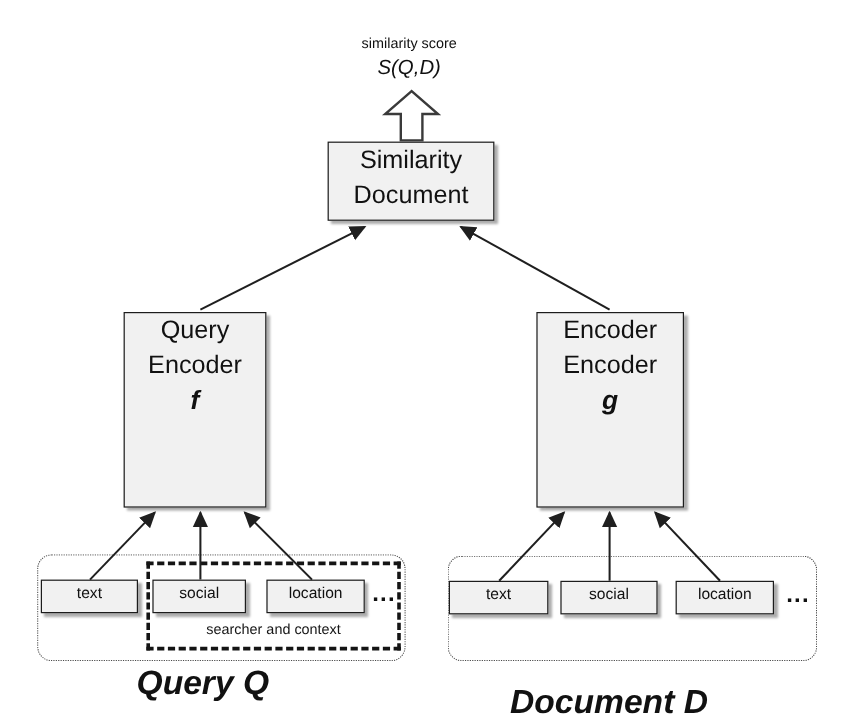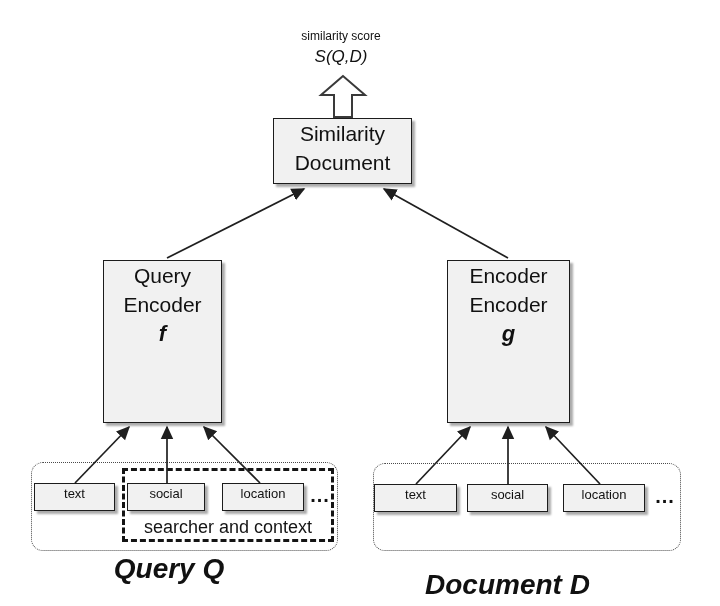--- a/index.html
+++ b/index.html
@@ -38,21 +38,21 @@
     position:absolute;
     border:3px dashed #141414;
     box-sizing:border-box;
     z-index:2;
     background:transparent;
   }
   .txt{position:absolute;text-align:center;z-index:4;}
   .score-line1{font-size:12px;line-height:20px;}
   .score-line2{font-size:17px;line-height:21px;font-style:italic;}
   .group-label{font-size:28px;font-weight:bold;font-style:italic;}
-  .context-label{font-size:18px;color:#151515;}
+  .context-label{font-size:12px;color:#151515;}
   .ellipsis{font-size:20px;font-weight:bold;letter-spacing:1px;z-index:4;}
   #arrow-layer{
     position:absolute;top:0;left:0;z-index:5;
     pointer-events:none;
   }
 </style>
 </head>
 <body>
 
 <div id="canvas">

